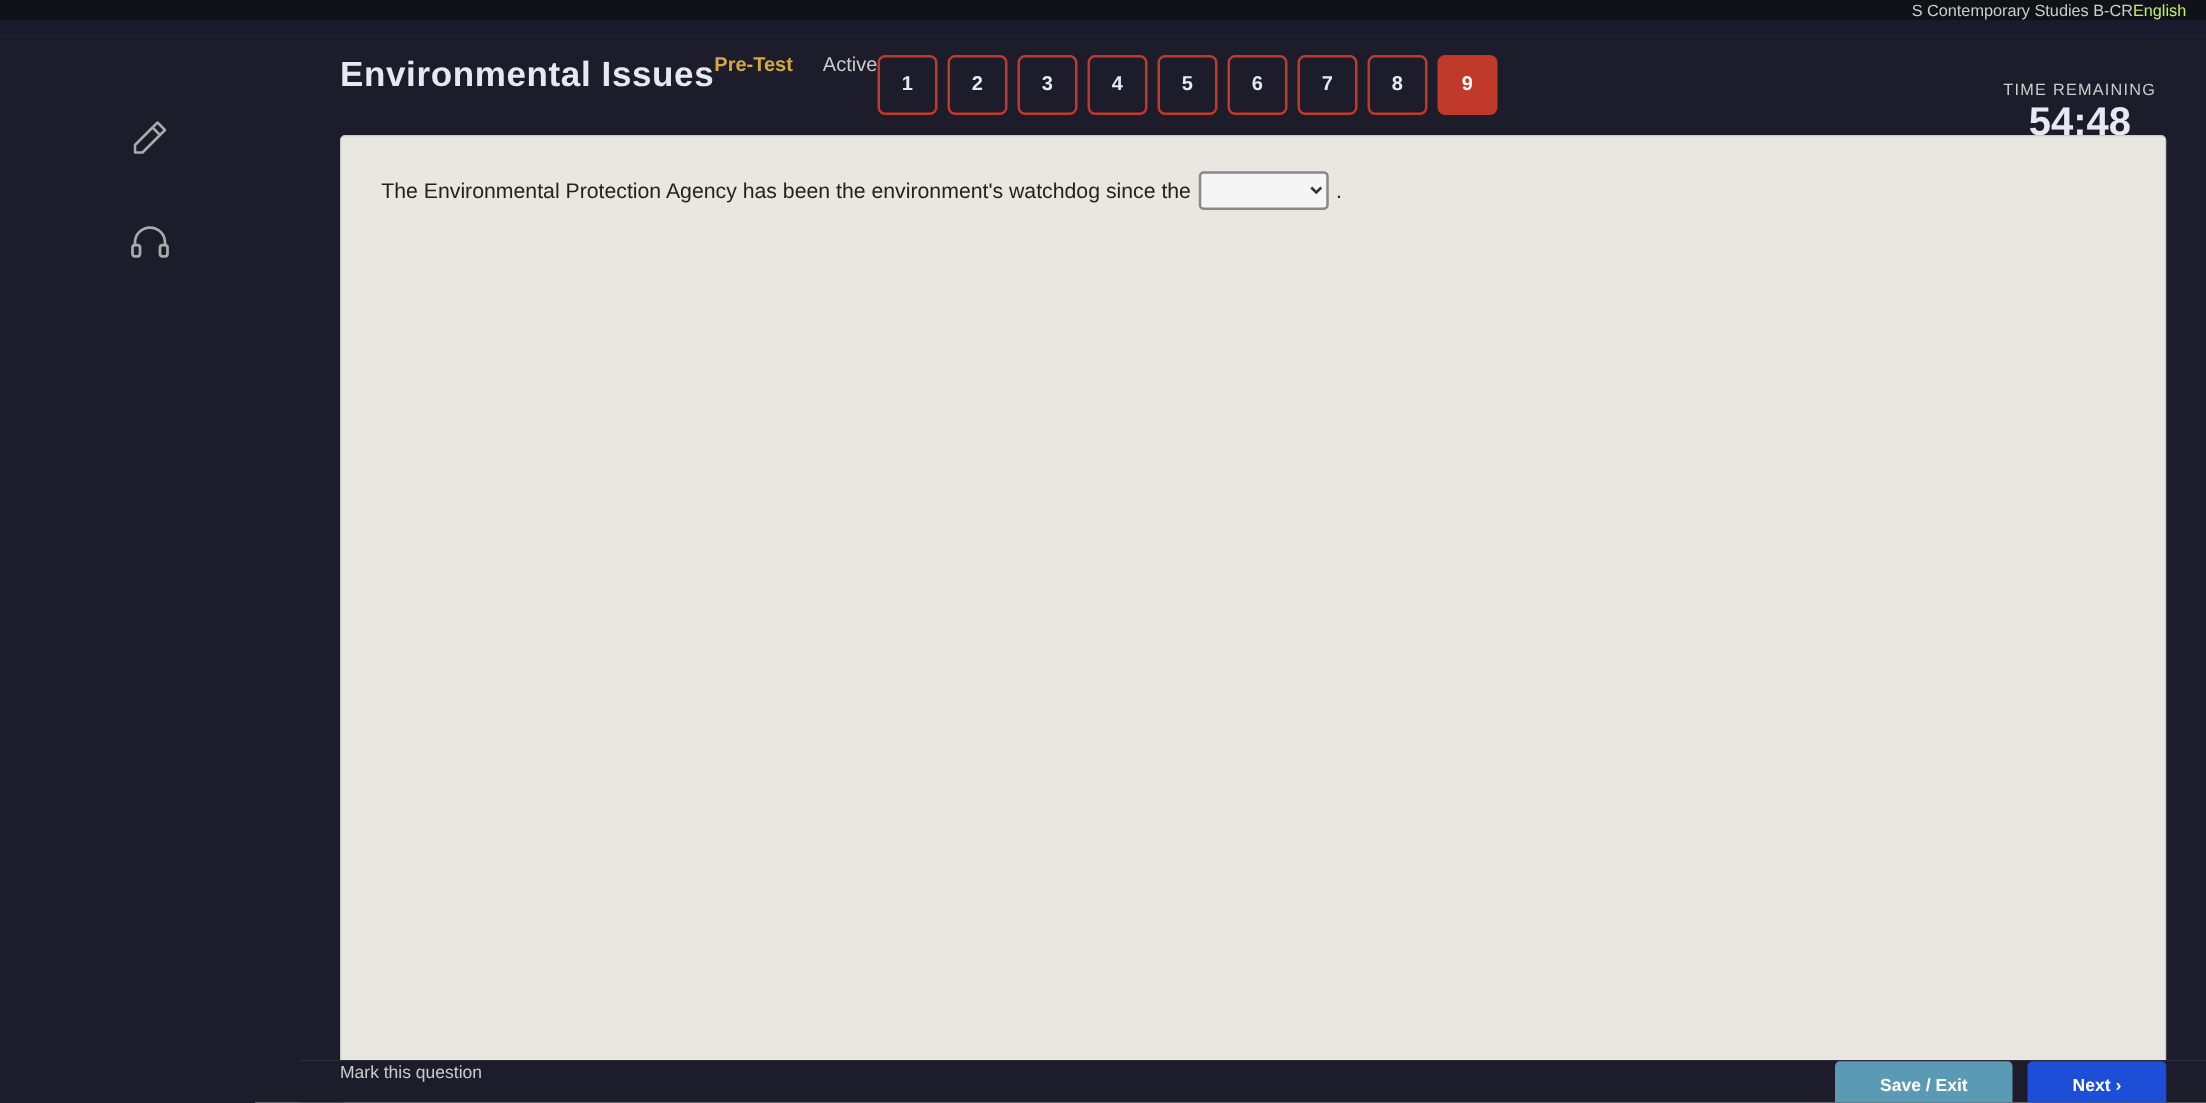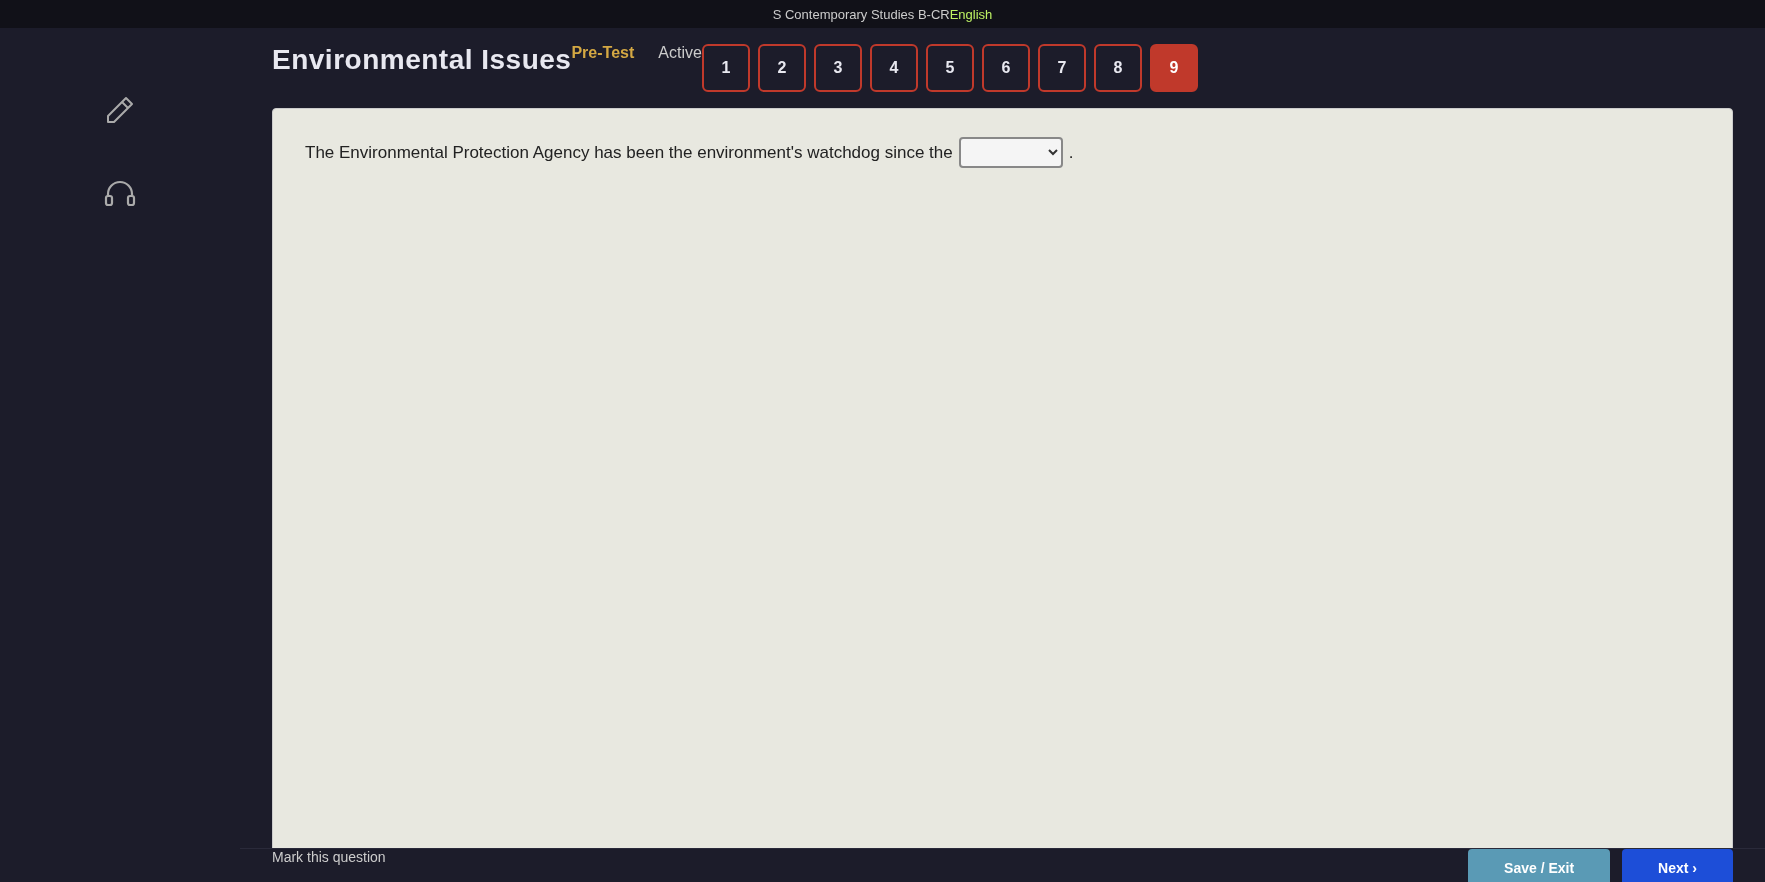--- a/index.html
+++ b/index.html
@@ -10,25 +10,25 @@
       background: #1a1a2e;
       font-family: Arial, sans-serif;
       overflow: hidden;
       position: relative;
     }
 
     
     .top-bar {
       position: absolute;
       top: 0; left: 0; right: 0;
-      height: 28px;
+      height: 16px;
       background: #111118;
       display: flex;
       align-items: center;
-      justify-content: center;
+      justify-content: flex-end;
       padding: 0 16px;
       z-index: 10;
     }
 
     .top-bar-title {
       color: #cccccc;
       font-size: 13px;
     }
 
     .top-bar-lang {
@@ -83,23 +83,23 @@
     .page-title {
       color: #e8e8f0;
       font-size: 28px;
       font-weight: 600;
       letter-spacing: 0.5px;
       margin-bottom: 8px;
     }
 
     .status-row {
       display: flex;
-      align-items: flex-end;
+      align-items: flex-start;
       gap: 24px;
-      margin-bottom: 30px;
+      margin-bottom: 16px;
     }
 
     .pretest-label {
       color: #d4a843;
       font-size: 16px;
       font-weight: 700;
     }
 
     .active-label {
       color: #cccccc;
@@ -254,20 +254,24 @@
     <svg width="36" height="36" viewBox="0 0 36 36" fill="none" xmlns="http://www.w3.org/2000/svg">
       <path d="M6 20v-2a12 12 0 0 1 24 0v2" stroke="#aaaaaa" stroke-width="2.2" stroke-linecap="round"></path>
       <rect x="4" y="20" width="6" height="9" rx="2" stroke="#aaaaaa" stroke-width="2.2"></rect>
       <rect x="26" y="20" width="6" height="9" rx="2" stroke="#aaaaaa" stroke-width="2.2"></rect>
     </svg>
   </div>
 </div>
 
 <div class="main-content">
 
+  <div class="timer-area">
+    <div class="timer-label">TIME REMAINING</div>
+    <div class="timer-value">54:48</div>
+  </div>
 
   <div class="content-header">
     <div class="page-title">Environmental Issues</div>
     <div class="status-row">
       <span class="pretest-label">Pre-Test</span>
       <span class="active-label">Active</span>
     </div>
     <div class="question-numbers">
       <div class="q-num">1</div>
       <div class="q-num">2</div>

